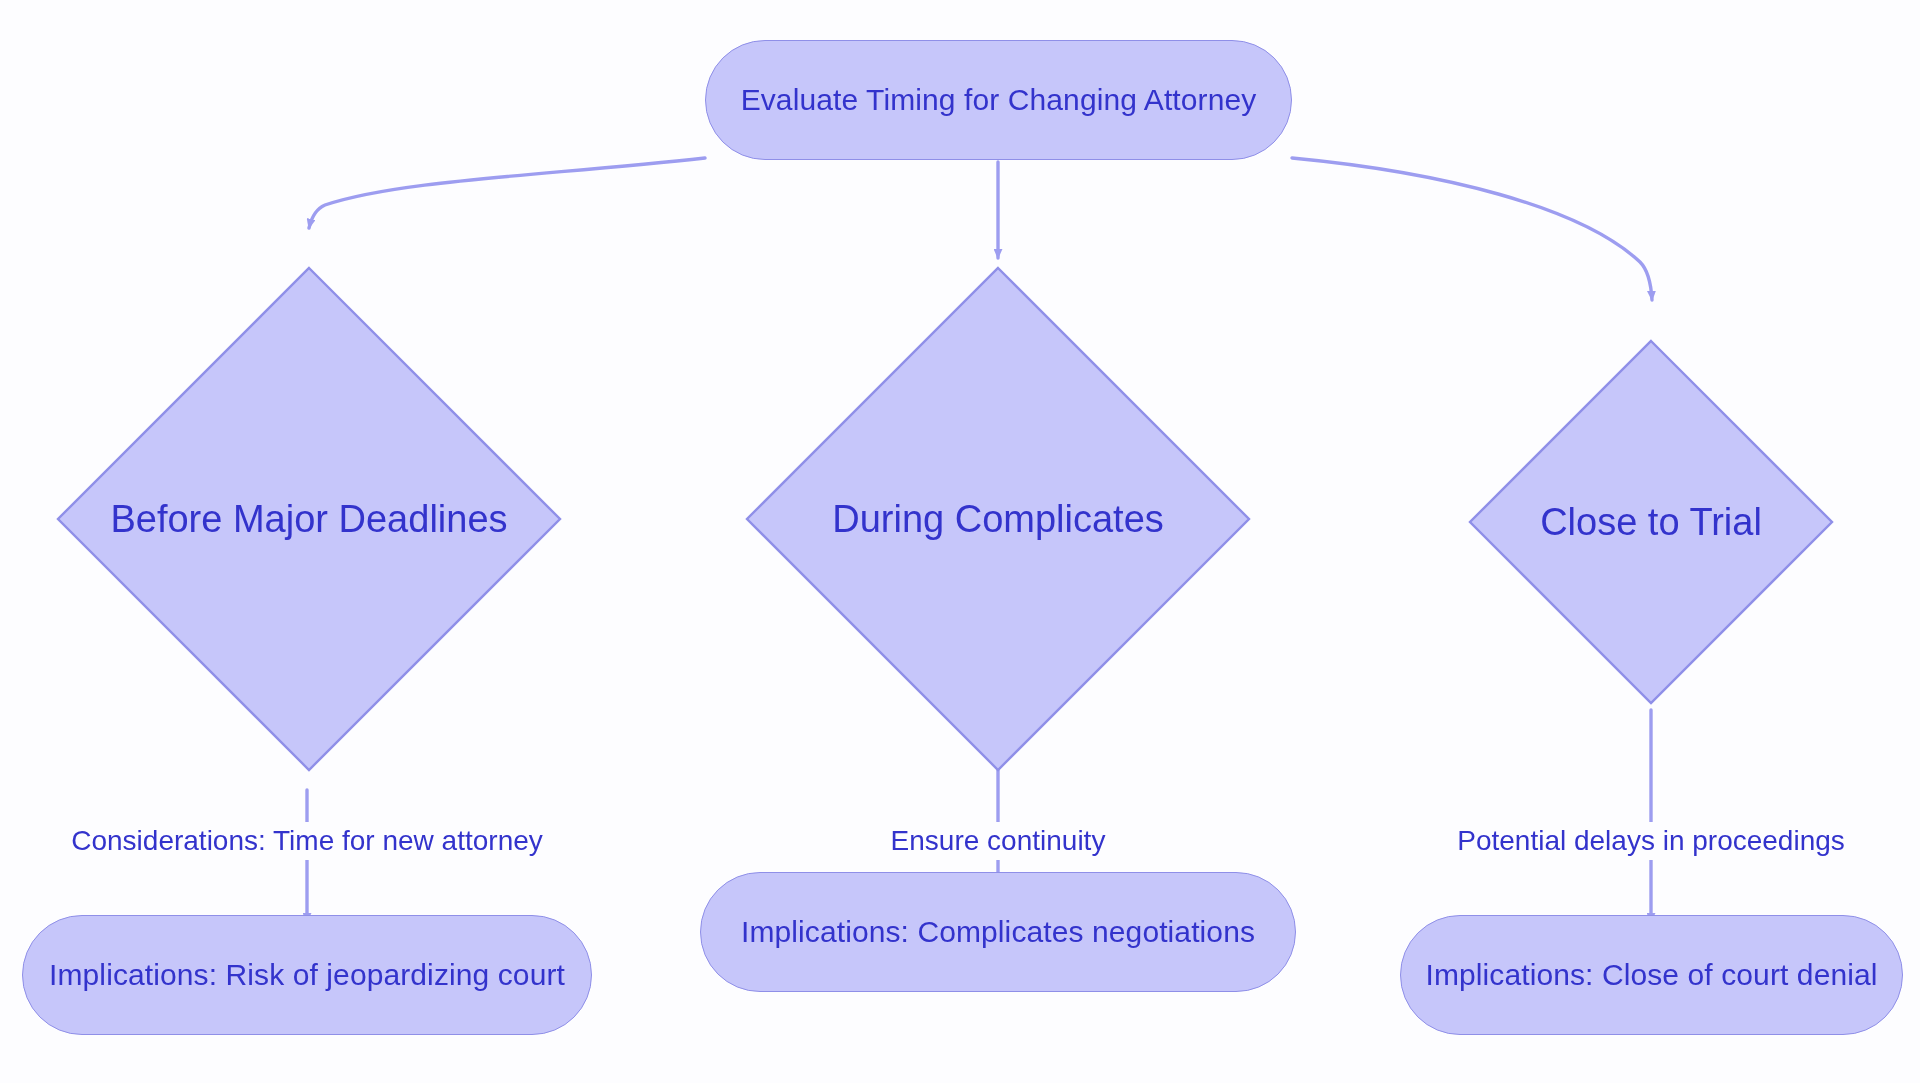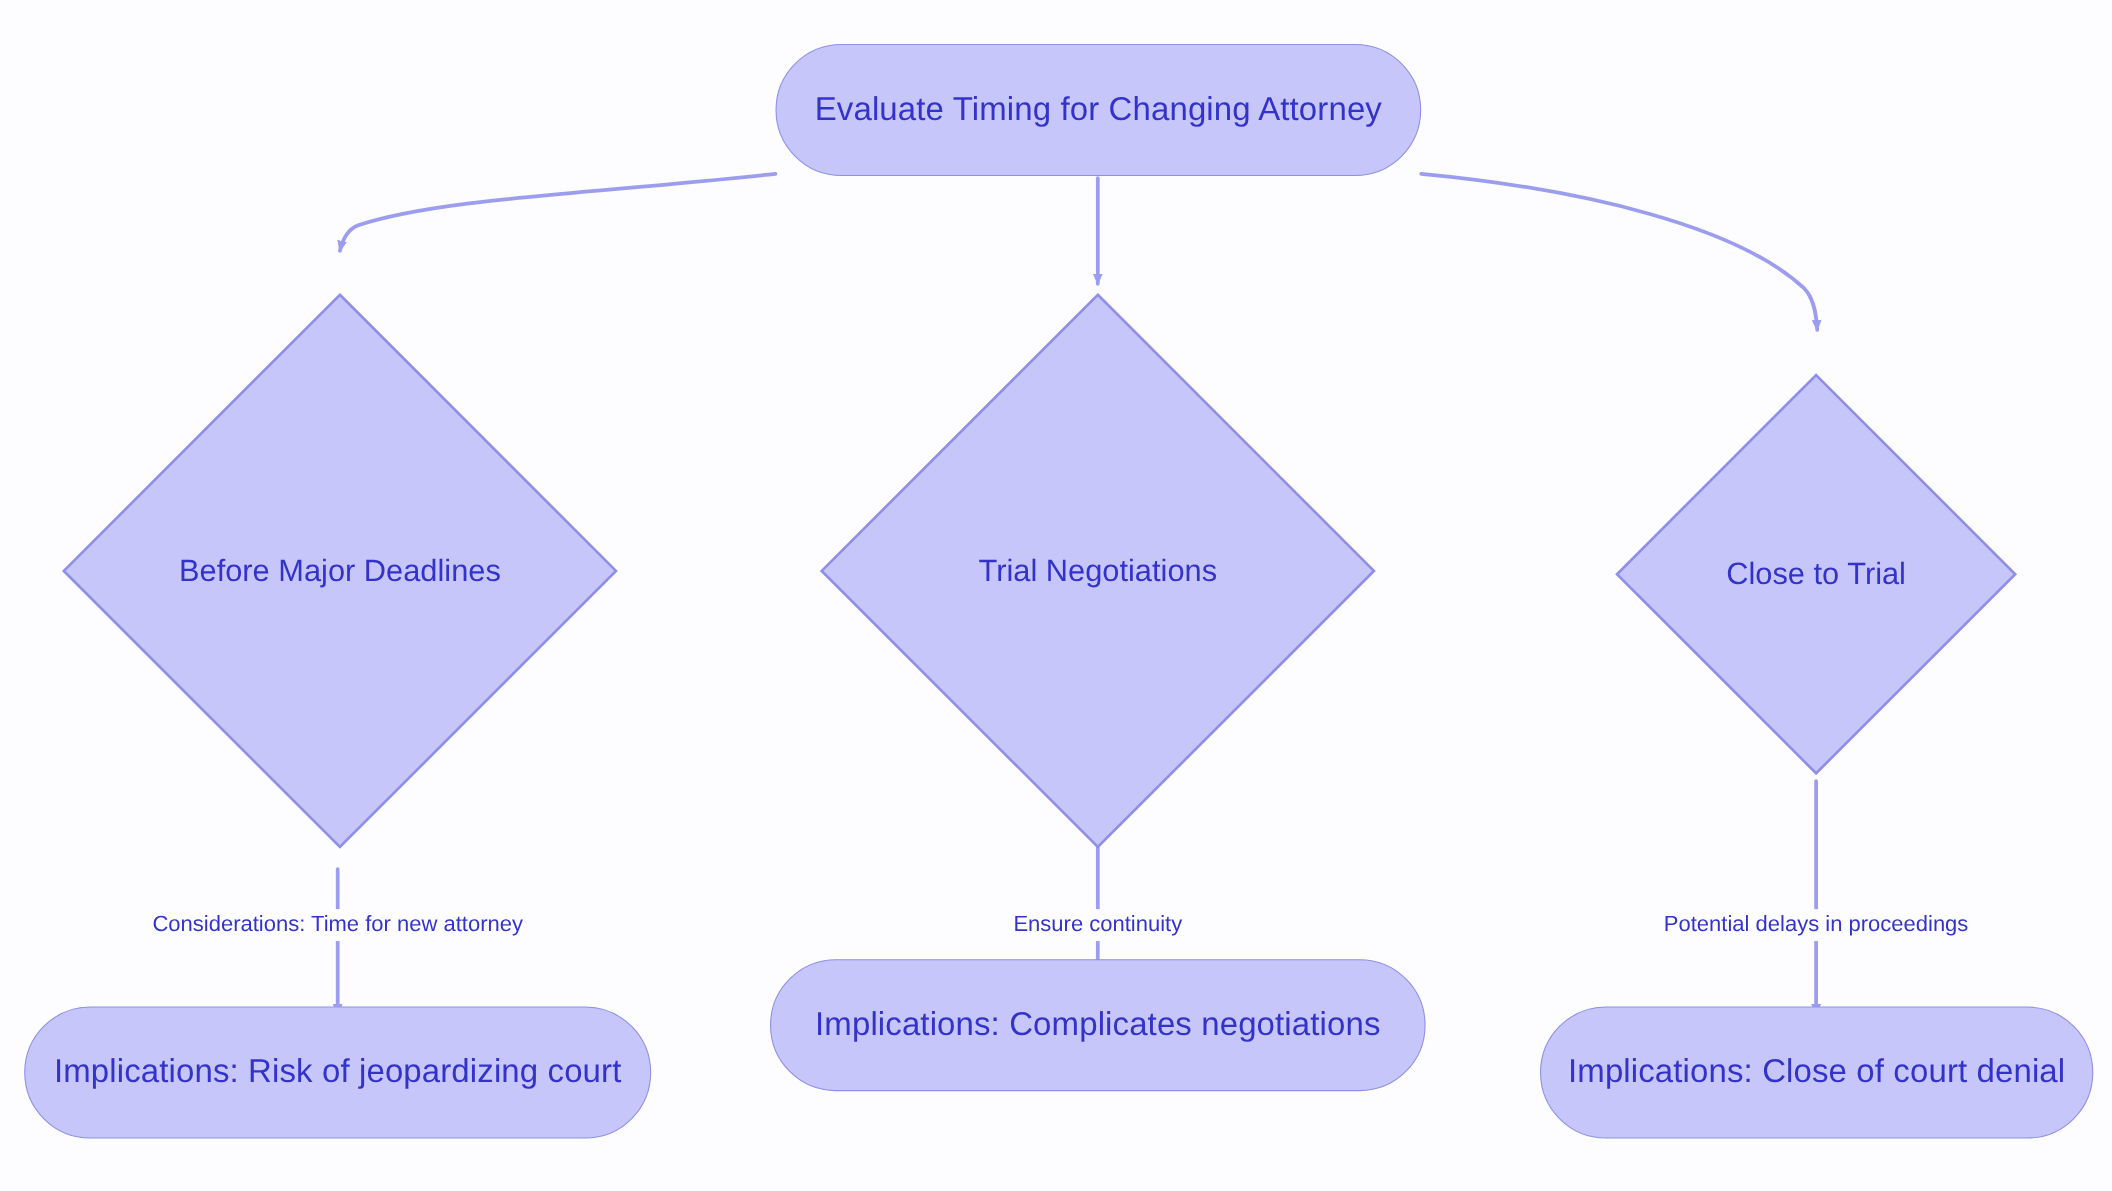--- a/index.html
+++ b/index.html
@@ -59,31 +59,31 @@
   .diamond-label {
     position: absolute;
     left: 0;
     top: 0;
     width: 100%;
     height: 100%;
     display: flex;
     align-items: center;
     justify-content: center;
     color: #3333cc;
-    font-size: 28px;
+    font-size: 38px;
     white-space: nowrap;
   }
 
   
   .edge-label {
     position: absolute;
     transform: translate(-50%, -50%);
     background: #fdfdff;
     color: #3333cc;
-    font-size: 20px;
+    font-size: 28px;
     white-space: nowrap;
     padding: 3px 6px;
     z-index: 4;
   }
 </style>
 </head>
 <body>
 
 <div id="canvas">
 
@@ -115,21 +115,21 @@
     <svg class="diamond-shape" viewBox="0 0 508 508" xmlns="http://www.w3.org/2000/svg">
       <polygon points="254,3 505,254 254,505 3,254" fill="#c6c6fa" stroke="#8f8fe8" stroke-width="2.4"></polygon>
     </svg>
     <div class="diamond-label">Before Major Deadlines</div>
   </div>
 
   <div class="diamond-wrap" style="left:744px; top:265px; width:508px; height:508px;">
     <svg class="diamond-shape" viewBox="0 0 508 508" xmlns="http://www.w3.org/2000/svg">
       <polygon points="254,3 505,254 254,505 3,254" fill="#c6c6fa" stroke="#8f8fe8" stroke-width="2.4"></polygon>
     </svg>
-    <div class="diamond-label">Trial Negotiations</div>
+    <div class="diamond-label">During Complicates</div>
   </div>
 
   <div class="diamond-wrap" style="left:1467px; top:338px; width:368px; height:368px;">
     <svg class="diamond-shape" viewBox="0 0 368 368" xmlns="http://www.w3.org/2000/svg">
       <polygon points="184,3 365,184 184,365 3,184" fill="#c6c6fa" stroke="#8f8fe8" stroke-width="2.4"></polygon>
     </svg>
     <div class="diamond-label">Close to Trial</div>
   </div>
 
   <div class="edge-label" style="left:307px; top:841px;">Considerations: Time for new attorney</div>

